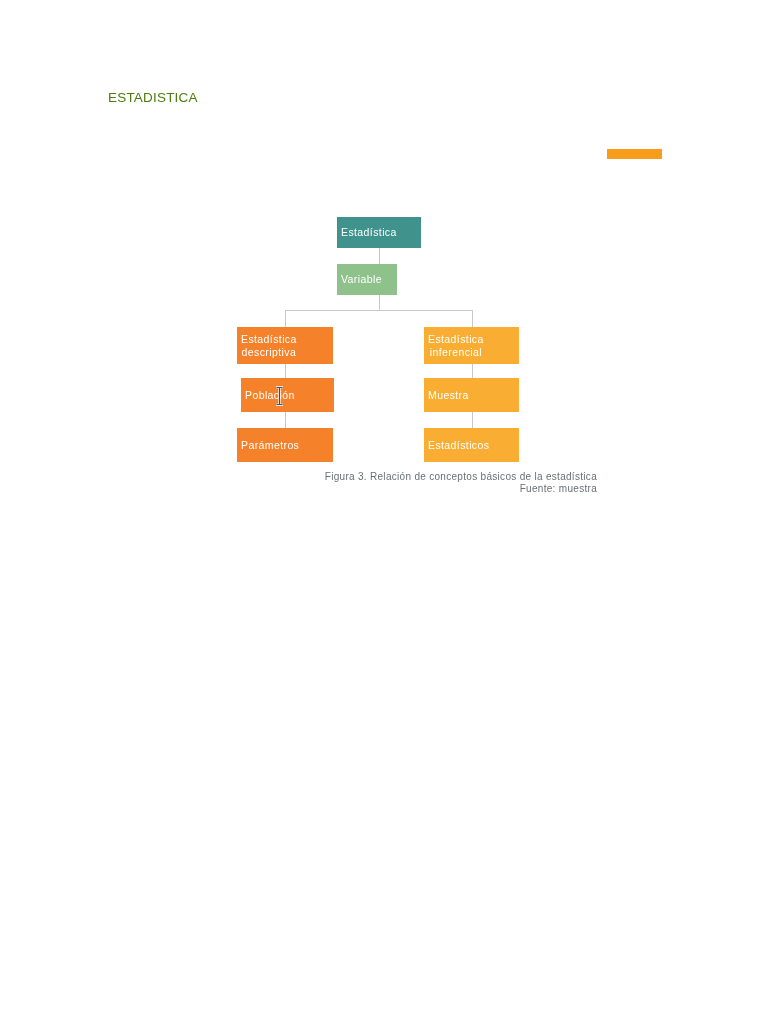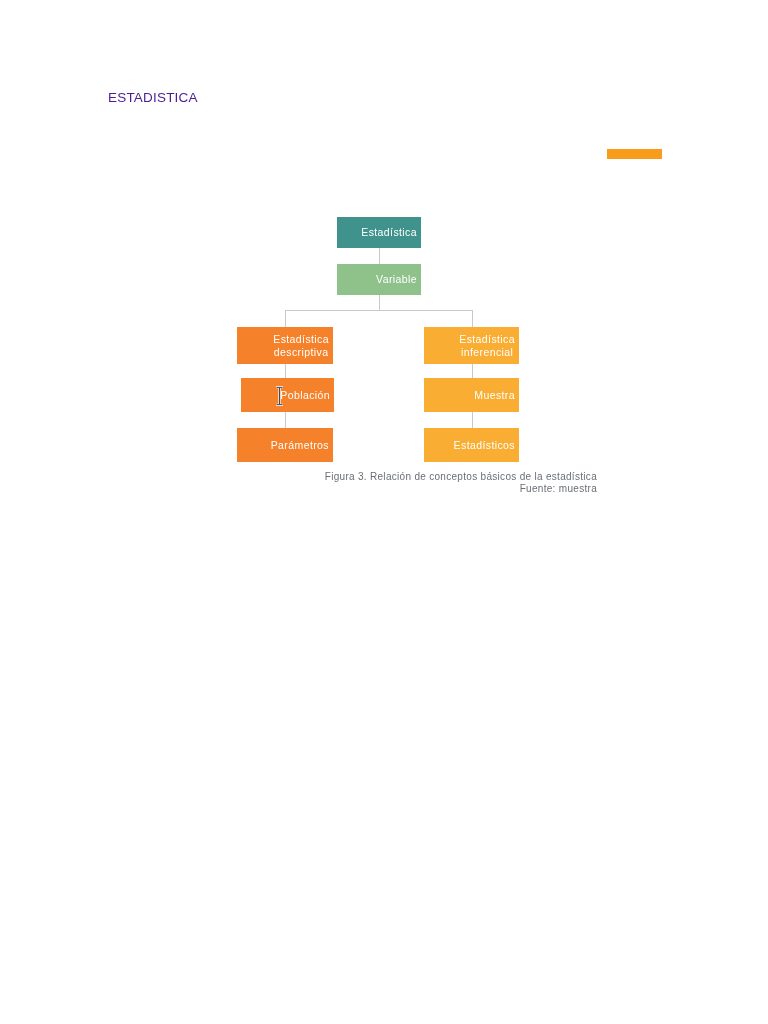--- a/index.html
+++ b/index.html
@@ -20,21 +20,21 @@
     background: #ffffff;
   }
 
   
   .doc-title {
     position: absolute;
     left: 108px;
     top: 90px;
     font-size: 13.5px;
     letter-spacing: 0.2px;
-    color: #4c1d95;
+    color: #4d7c0f;
     font-family: "Liberation Sans", sans-serif;
     white-space: nowrap;
   }
 
   
   .accent-bar {
     position: absolute;
     left: 607px;
     top: 149px;
     width: 55px;
@@ -62,38 +62,38 @@
     left: 0;
     top: 0;
     width: 768px;
     height: 520px;
     pointer-events: none;
   }
   .node {
     position: absolute;
     display: flex;
     align-items: center;
-    justify-content: flex-end;
+    justify-content: flex-start;
     text-align: center;
     color: #ffffff;
     font-size: 10.5px;
     line-height: 13px;
     letter-spacing: 0.4px;
     font-family: "Liberation Sans", sans-serif;
     box-sizing: border-box;
     padding: 7px 4px;
   }
   .node span { display: block; white-space: pre-line; }
 
   .node-estadistica {
     left: 337px; top: 217px; width: 84px; height: 31px;
     background: #3f938c;
   }
   .node-variable {
-    left: 337px; top: 264px; width: 84px; height: 31px;
+    left: 337px; top: 264px; width: 60px; height: 31px;
     background: #8fc18b;
   }
   .node-desc {
     left: 237px; top: 327px; width: 96px; height: 37px;
     background: #f5822a;
   }
   .node-infer {
     left: 424px; top: 327px; width: 95px; height: 37px;
     background: #f9ae33;
   }

